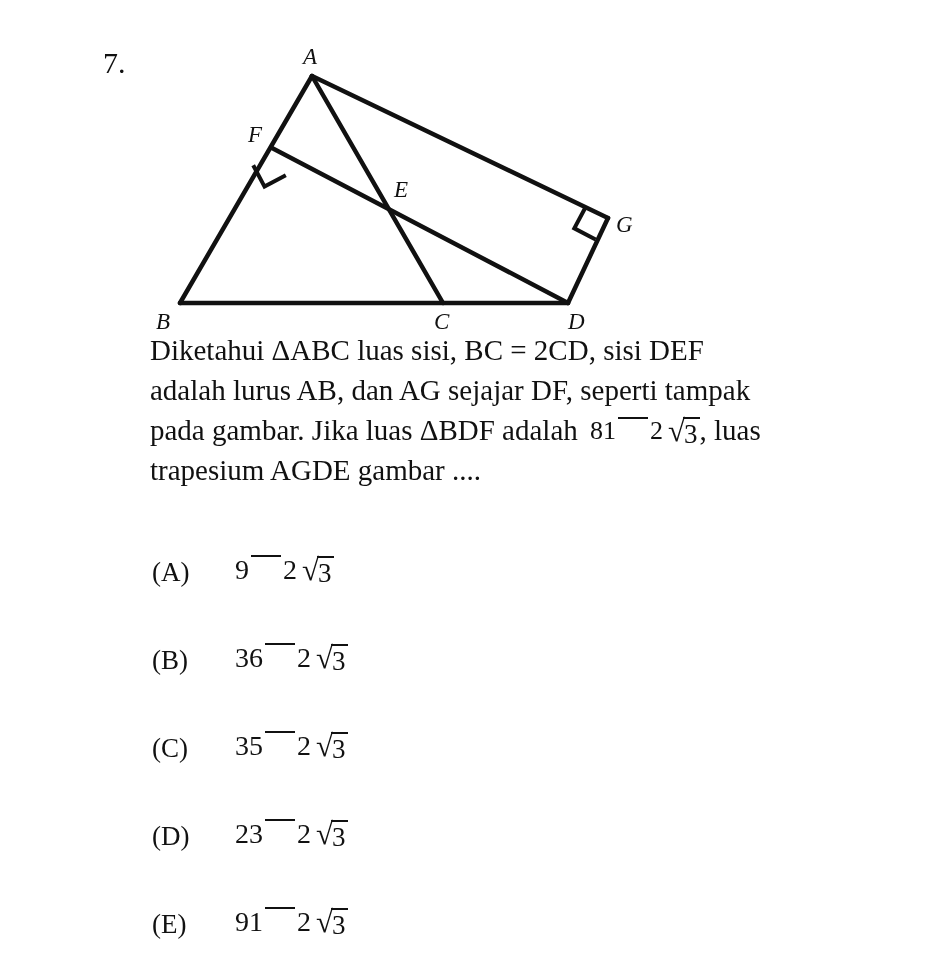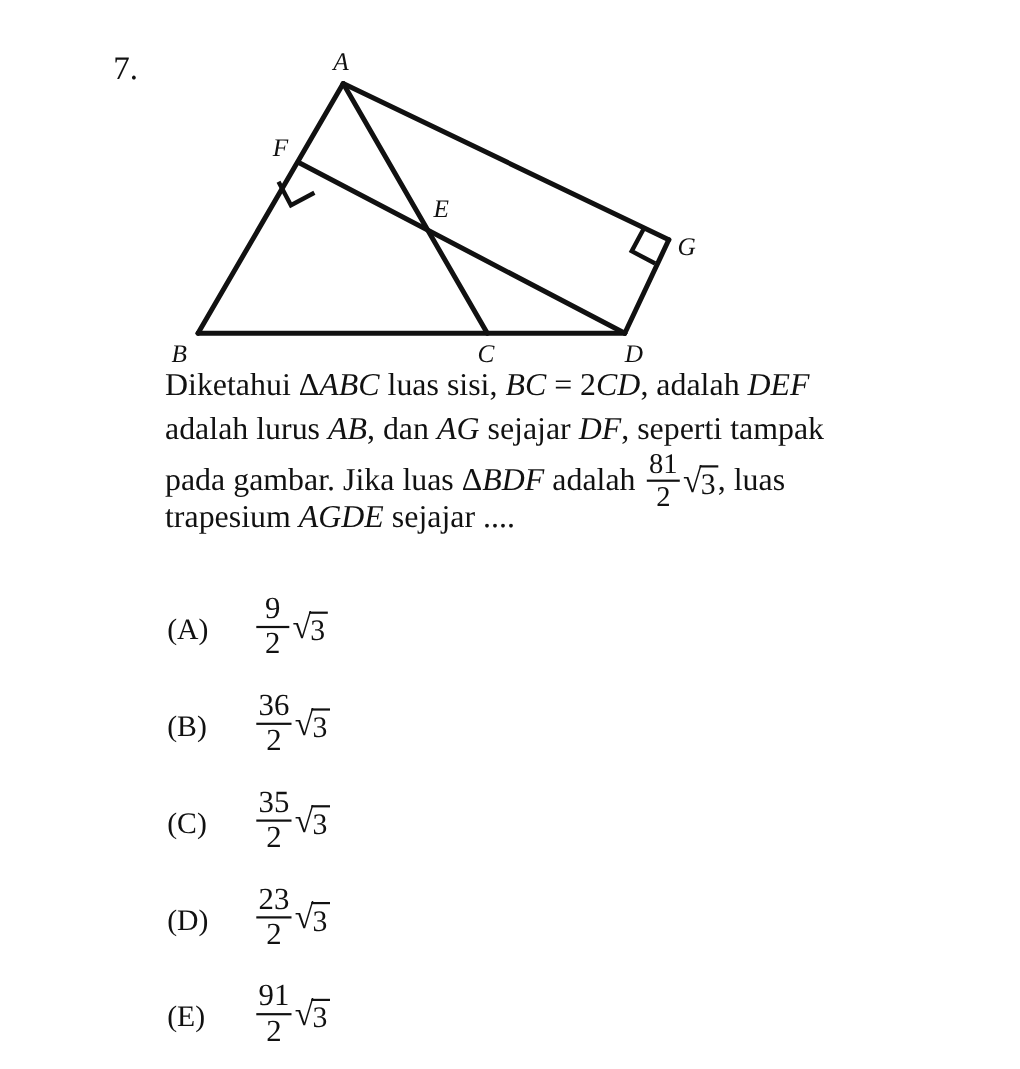--- a/index.html
+++ b/index.html
@@ -52,28 +52,27 @@
     font-size: 29px;
     line-height: 40px;
     color: #111;
   }
   .stmt-line {
     white-space: nowrap;
     display: block;
     height: 40px;
     line-height: 40px;
   }
-  .it { font-style: italic; }
+  .it { }
   .tri { font-style: normal; }
 
   
   .frac {
     display: inline-flex;
-    flex-direction: column;
-    align-items: center;
+    flex-direction: row;
     vertical-align: middle;
     line-height: 1;
     margin: 0 3px;
     position: relative;
     top: -2px;
   }
   .frac .num {
     font-size: 26px;
     line-height: 28px;
     padding: 0 2px;
@@ -177,34 +176,34 @@
     <text class="fig-label" x="434" y="329">C</text>
     <text class="fig-label" x="568" y="329">D</text>
     <text class="fig-label" x="394" y="197">E</text>
     <text class="fig-label" x="248" y="142">F</text>
     <text class="fig-label" x="616" y="232">G</text>
   </svg>
 </div>
 
 <div id="statement">
 
-  <span class="stmt-line"><span>Diketahui </span><span class="tri">Δ</span><span class="it">ABC</span><span> luas sisi, </span><span class="it">BC</span><span> = 2</span><span class="it">CD</span><span>, adalah </span><span class="it">DEF</span></span>
+  <span class="stmt-line"><span>Diketahui </span><span class="tri">Δ</span><span class="it">ABC</span><span> luas sisi, </span><span class="it">BC</span><span> = 2</span><span class="it">CD</span><span>, sisi </span><span class="it">DEF</span></span>
 
   <span class="stmt-line"><span>adalah lurus </span><span class="it">AB</span><span>, dan </span><span class="it">AG</span><span> sejajar </span><span class="it">DF</span><span>, seperti tampak</span></span>
 
   <span class="stmt-line"><span>pada gambar. Jika luas </span><span class="tri">Δ</span><span class="it">BDF</span><span> adalah </span><span class="frac">
         <span class="num">81</span>
         <span class="bar"></span>
         <span class="den">2</span>
       </span><span class="rad">
         <span class="sign">√</span>
         <span class="rand">3</span>
       </span><span>, luas</span></span>
 
-  <span class="stmt-line"><span>trapesium </span><span class="it">AGDE</span><span> sejajar ....</span></span>
+  <span class="stmt-line"><span>trapesium </span><span class="it">AGDE</span><span> gambar ....</span></span>
 
 </div>
 
 <div id="options">
 
   <div class="option">
     <span class="opt-letter">(A)</span>
     <span class="opt-value">
       <span class="frac">
         <span class="num">9</span>

